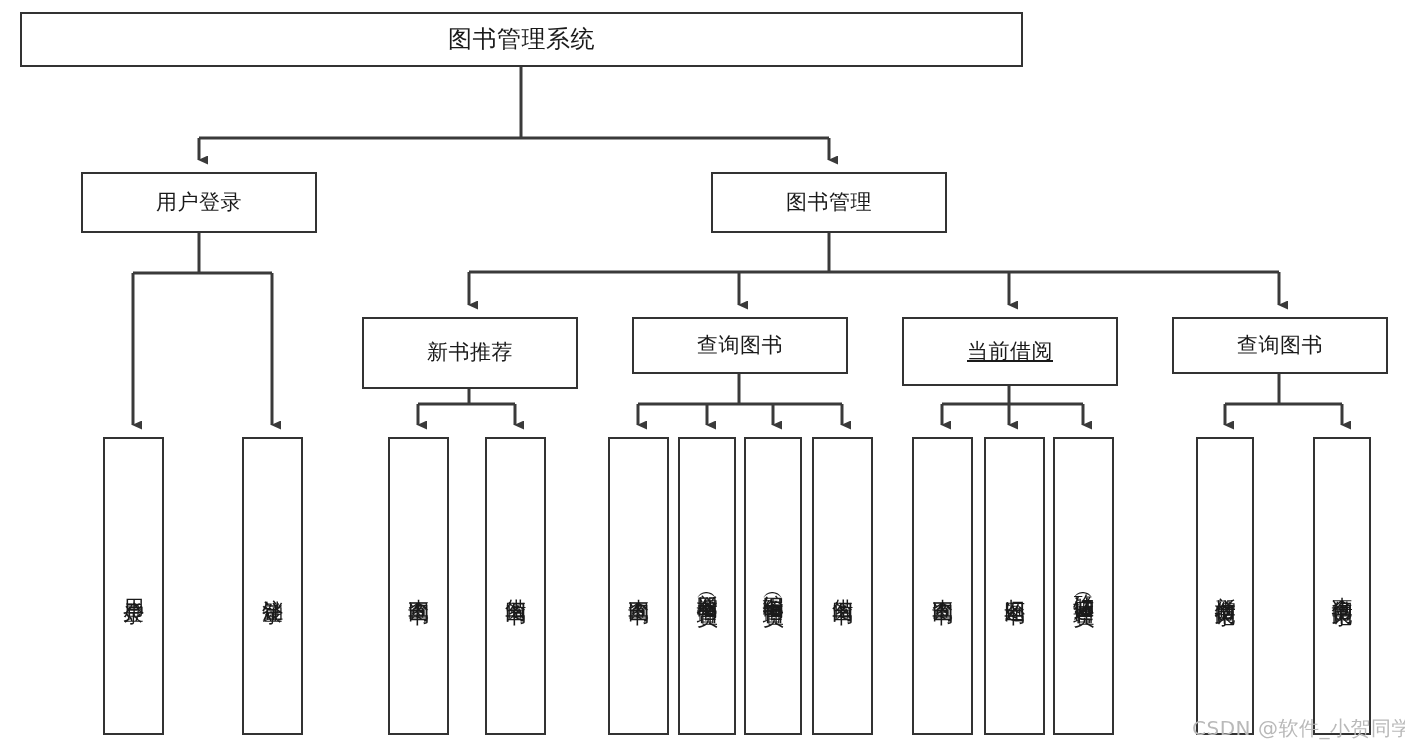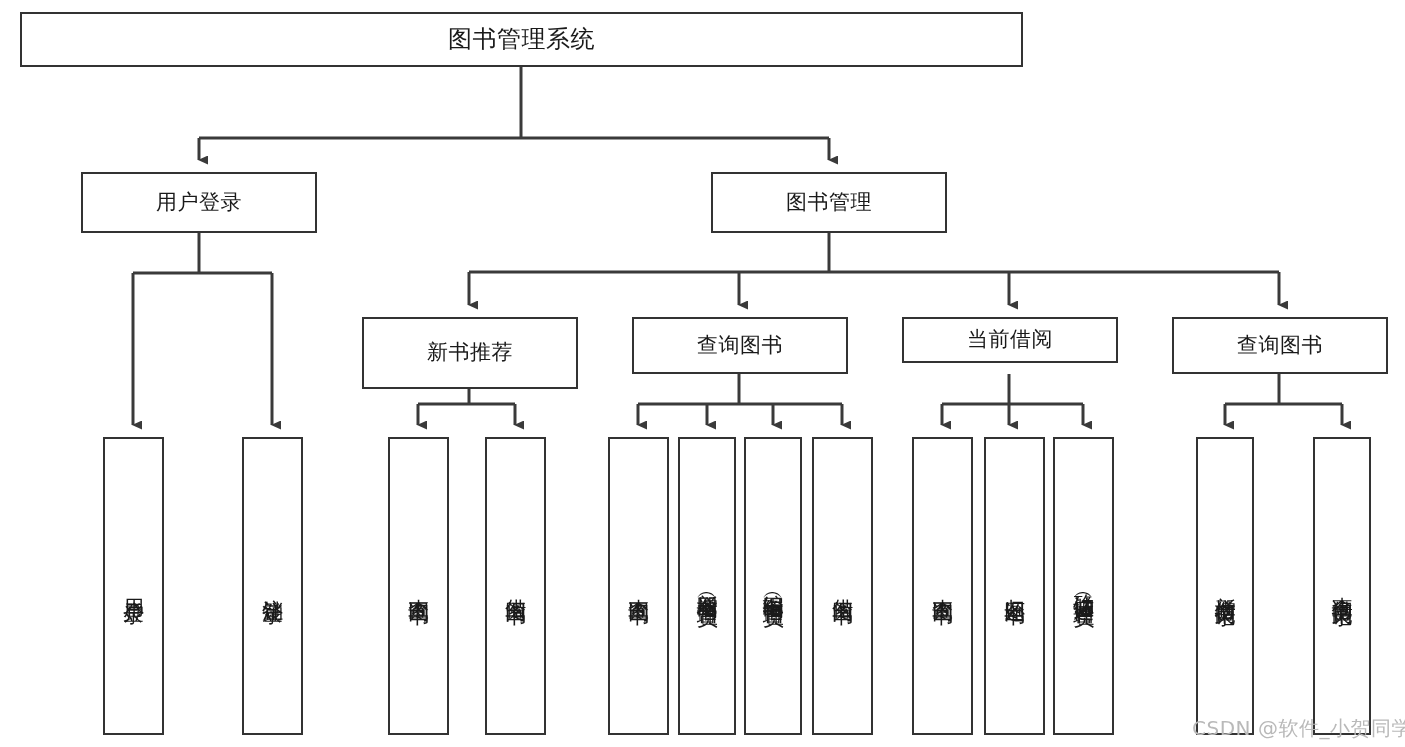--- a/index.html
+++ b/index.html
@@ -126,21 +126,21 @@
   <div class="node node-h" style="left:711px; top:172px; width:236px; height:61px;text-align:right;">
     <span>图书管理</span>
   </div>
 
   <div class="node node-h" style="left:362px; top:317px; width:216px; height:72px;">
     <span>新书推荐</span>
   </div>
   <div class="node node-h" style="left:632px; top:317px; width:216px; height:57px;">
     <span>查询图书</span>
   </div>
-  <div class="node node-h" style="left:902px; top:317px; width:216px; height:46px;">
+  <div class="node node-h" style="left:902px; top:317px; width:216px; height:69px;text-decoration:underline;">
     <span>当前借阅</span>
   </div>
   <div class="node node-h" style="left:1172px; top:317px; width:216px; height:57px;">
     <span>查询图书</span>
   </div>
 
   <div class="node node-v" style="left:103px; top:437px; width:61px; height:298px;">
     <span>用户登录</span>
   </div>
   <div class="node node-v" style="left:242px; top:437px; width:61px; height:298px;">

